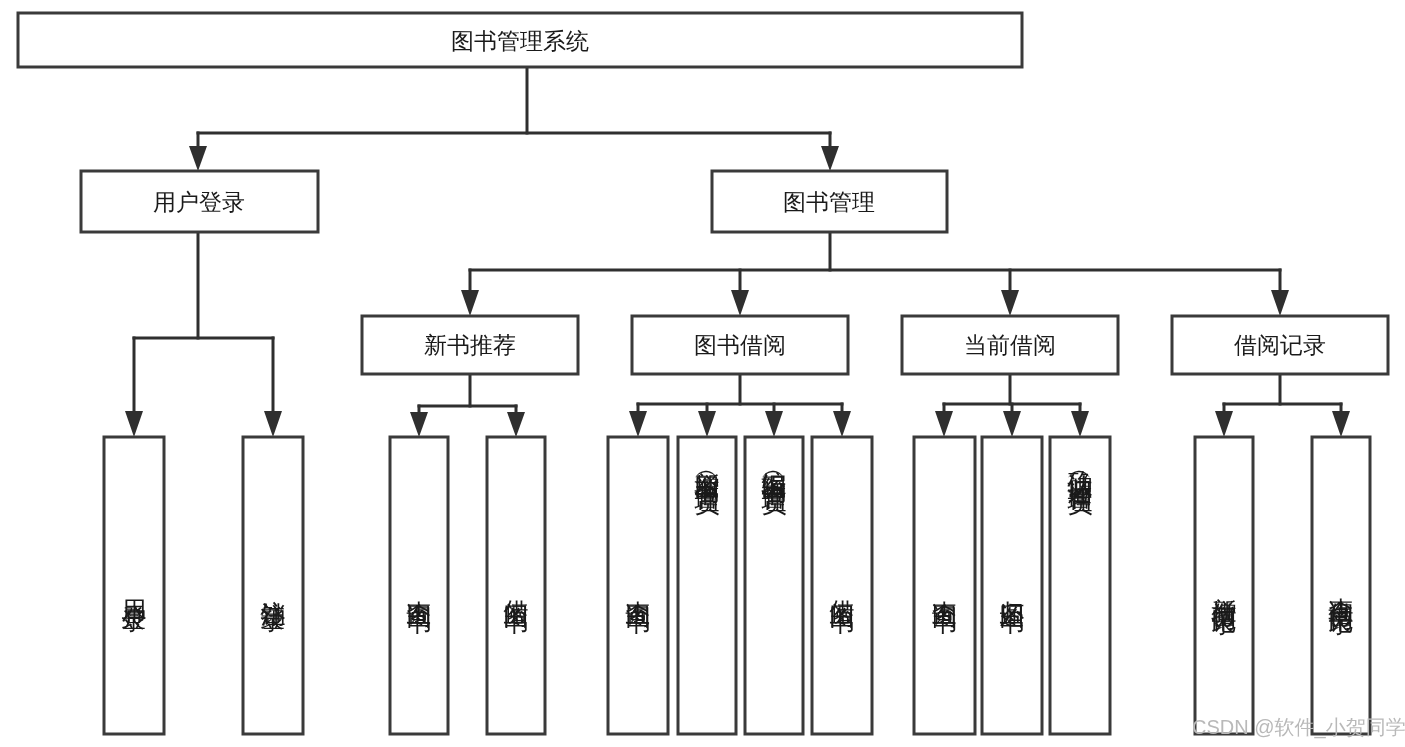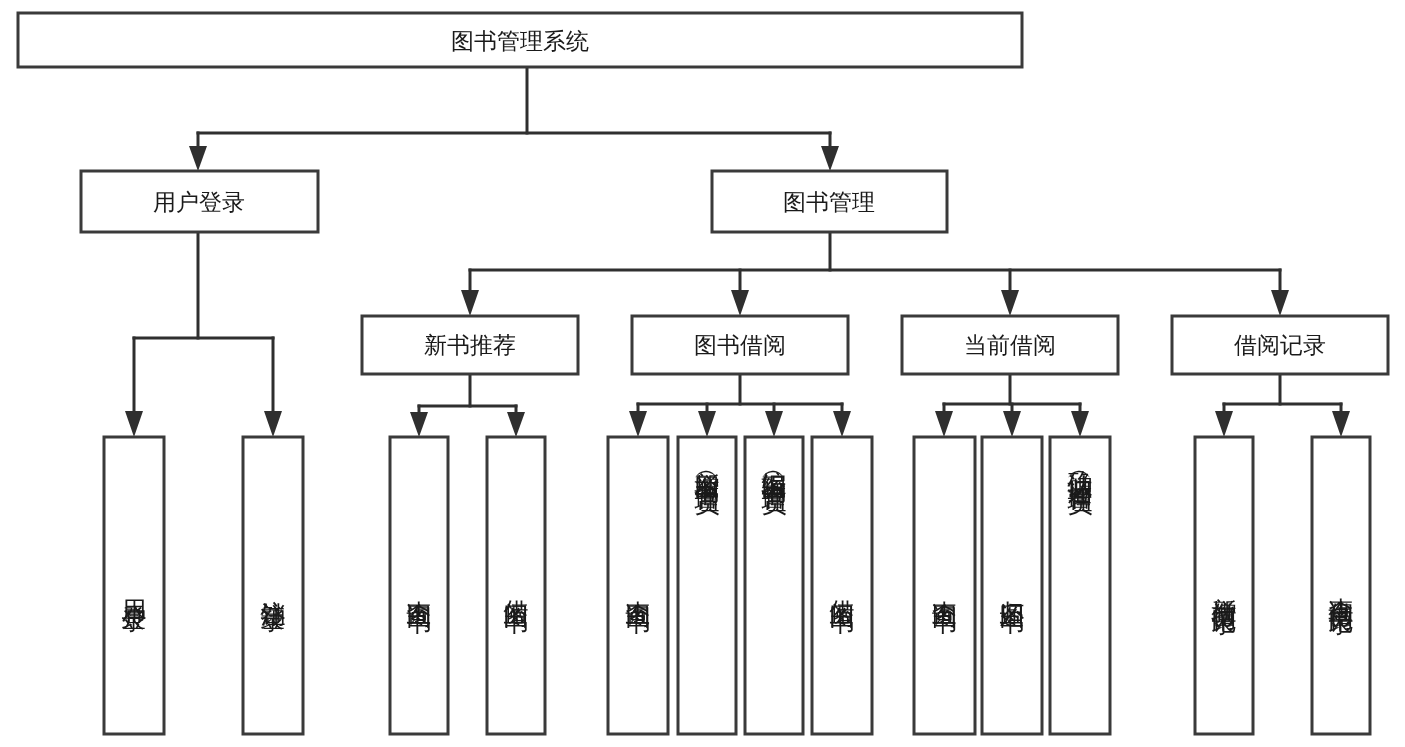--- a/index.html
+++ b/index.html
@@ -242,14 +242,15 @@
   </div>
 
   <div class="leaf-box center-v" style="left:1195px; top:437px; width:58px; height:297px;">
     <span class="leaf-label">新增借阅记录</span>
   </div>
 
   <div class="leaf-box center-v" style="left:1312px; top:437px; width:58px; height:297px;">
     <span class="leaf-label">查询借阅记录</span>
   </div>
 
+  <div class="watermark" style="left:1192px; top:714px;">CSDN @软件_小贺同学</div>
 
 </div>
 
 </body></html>

